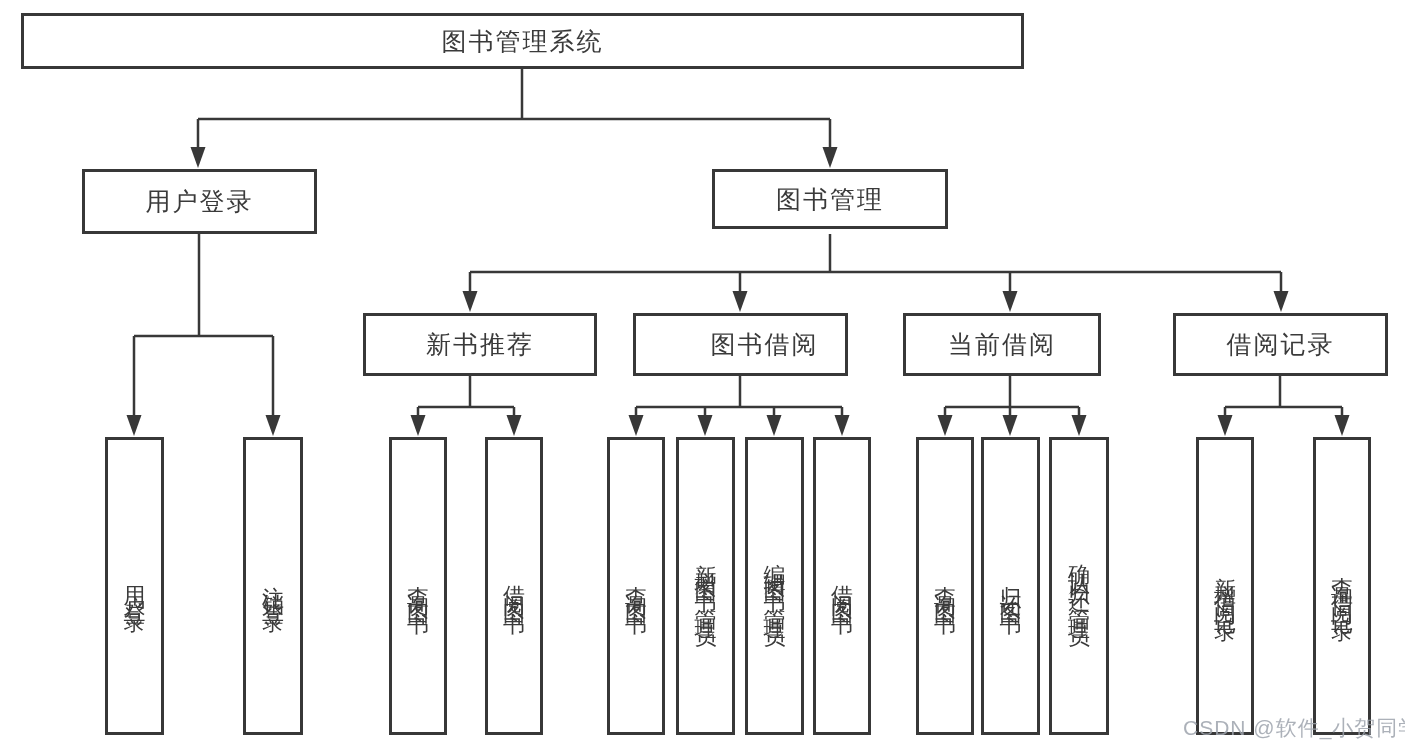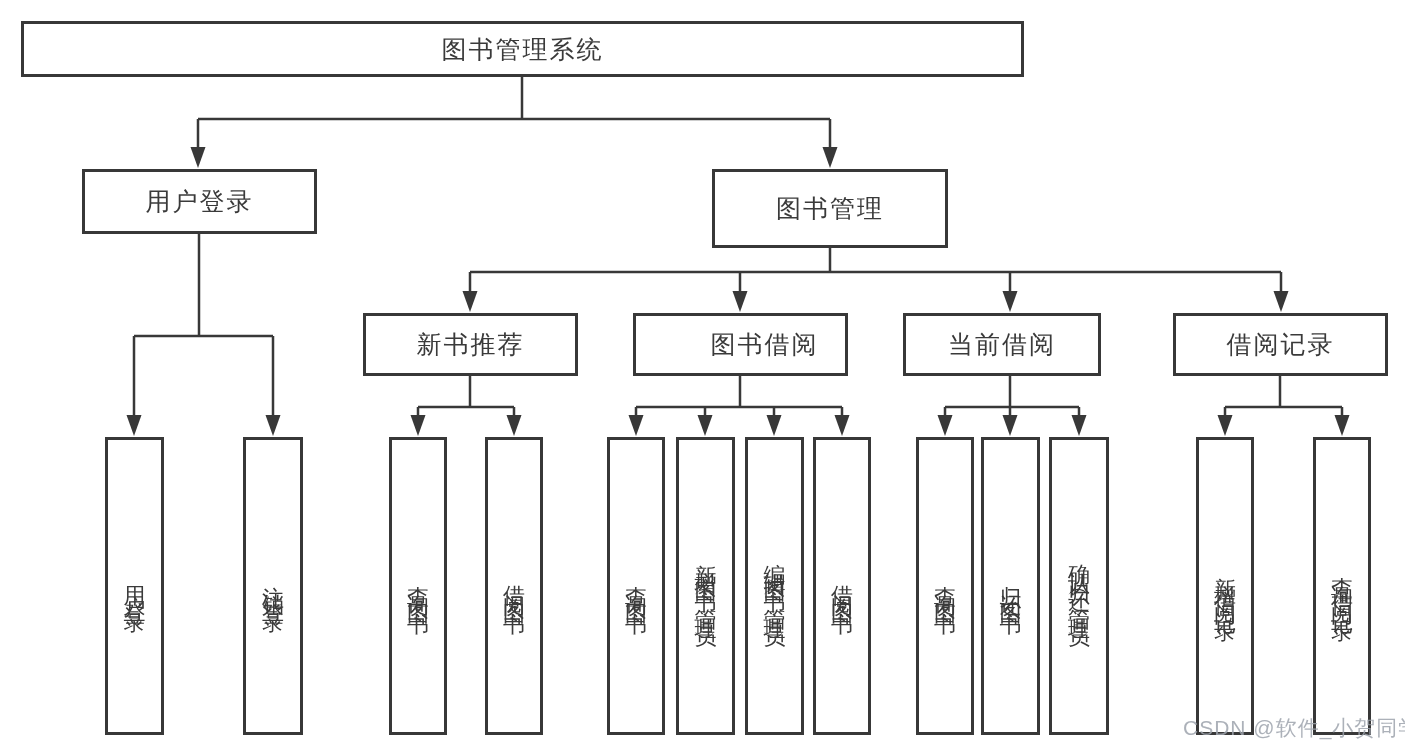--- a/index.html
+++ b/index.html
@@ -80,26 +80,26 @@
     <path class="line" d="M1010,376 V407 M945,407 H1079 M945,407 V418 M1010,407 V418 M1079,407 V418"></path>
     <path class="arrow" d="M937.5,415 L952.5,415 L945,436 Z"></path>
     <path class="arrow" d="M1002.5,415 L1017.5,415 L1010,436 Z"></path>
     <path class="arrow" d="M1071.5,415 L1086.5,415 L1079,436 Z"></path>
 
     <path class="line" d="M1280,376 V407 M1225,407 H1342 M1225,407 V418 M1342,407 V418"></path>
     <path class="arrow" d="M1217.5,415 L1232.5,415 L1225,436 Z"></path>
     <path class="arrow" d="M1334.5,415 L1349.5,415 L1342,436 Z"></path>
   </svg>
 
-  <div class="node" style="left:21px; top:13px; width:1003px; height:56px;margin-top:8px;">图书管理系统</div>
+  <div class="node" style="left:21px; top:13px; width:1003px; height:56px;">图书管理系统</div>
 
   <div class="node" style="left:82px; top:169px; width:235px; height:65px;">用户登录</div>
-  <div class="node" style="left:712px; top:169px; width:236px; height:79px;text-align:center;">图书管理</div>
+  <div class="node" style="left:712px; top:169px; width:236px; height:60px;text-align:center;">图书管理</div>
 
-  <div class="node" style="left:363px; top:313px; width:215px; height:63px;">新书推荐</div>
+  <div class="node" style="left:363px; top:313px; width:234px; height:63px;">新书推荐</div>
   <div class="node" style="left:633px; top:313px; width:215px; height:63px;padding-left:48px;">图书借阅</div>
   <div class="node" style="left:903px; top:313px; width:198px; height:63px;">当前借阅</div>
   <div class="node" style="left:1173px; top:313px; width:215px; height:63px;">借阅记录</div>
 
   <div class="node leaf" style="left:105px; top:437px; width:59px; height:298px;">用户登录</div>
   <div class="node leaf" style="left:243px; top:437px; width:60px; height:298px;">注销登录</div>
 
   <div class="node leaf" style="left:389px; top:437px; width:58px; height:298px;">查询图书</div>
   <div class="node leaf" style="left:485px; top:437px; width:58px; height:298px;">借阅图书</div>
 

